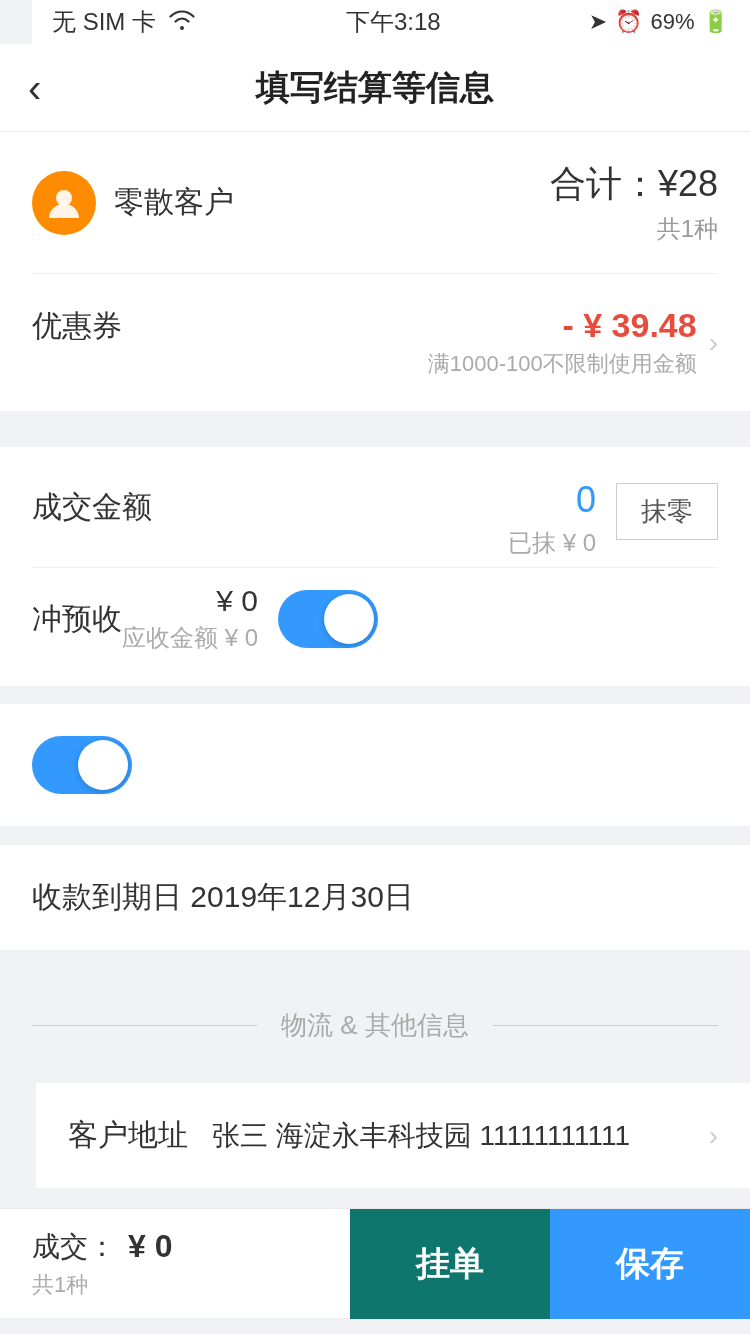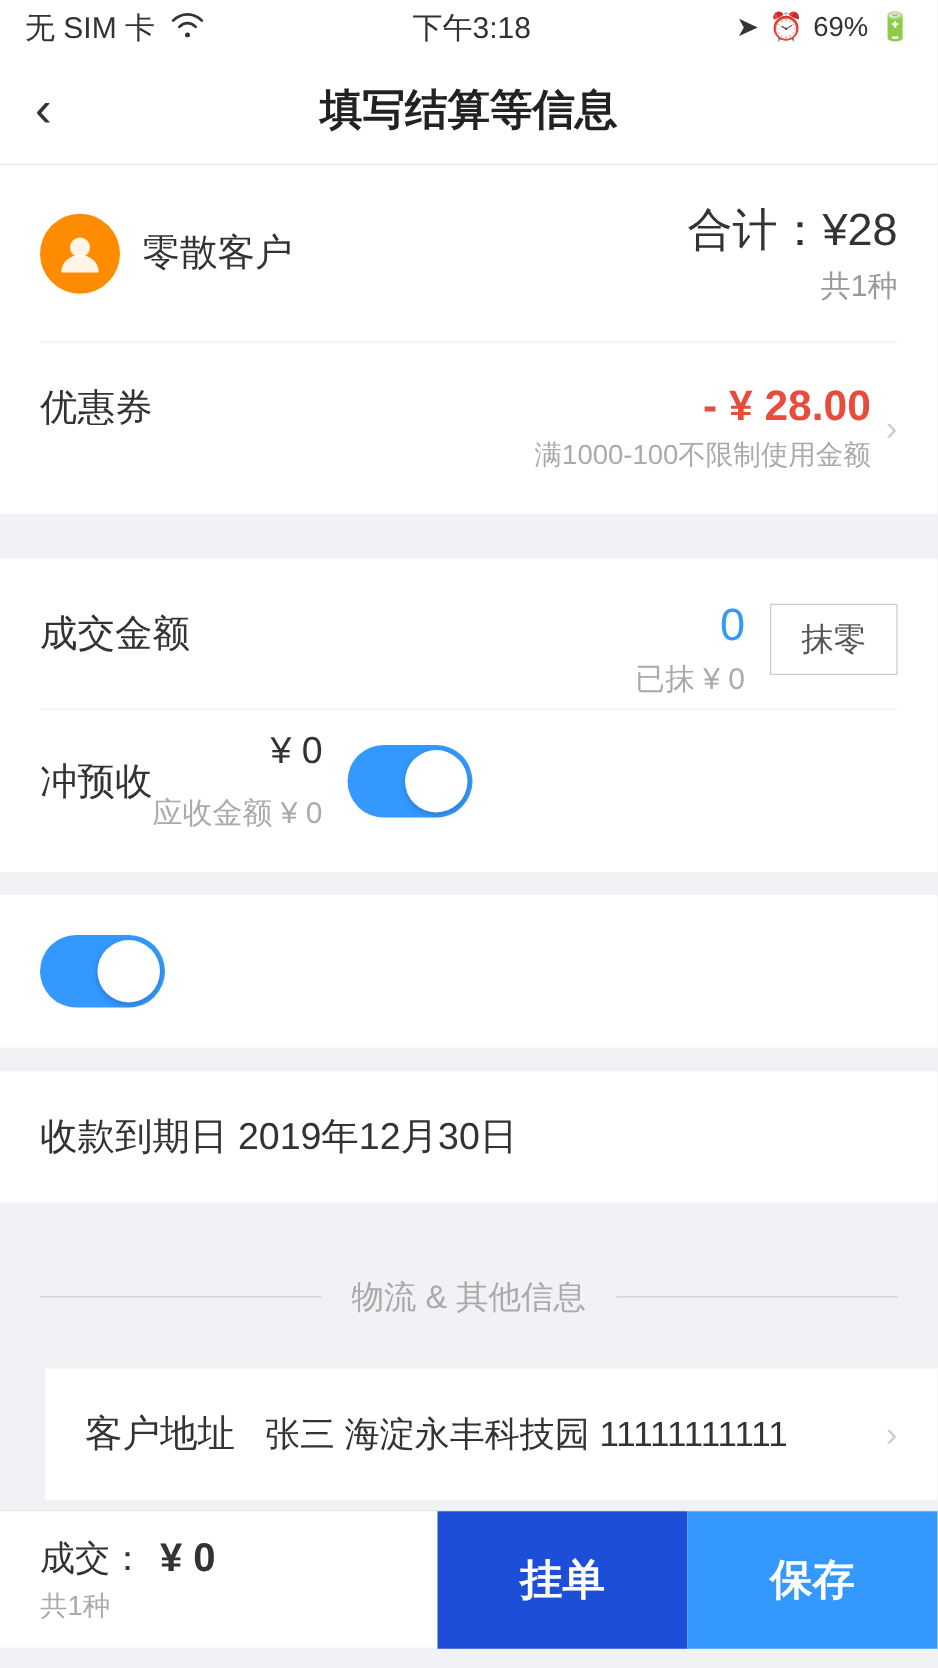--- a/index.html
+++ b/index.html
@@ -16,20 +16,21 @@
     
     .status-bar {
       height: 44px;
       background: #fff;
       display: flex;
       align-items: center;
       justify-content: space-between;
       padding: 0 20px;
       font-size: 24px;
       font-weight: 500;
+      margin-left: 32px;
     }
     .status-left { display: flex; align-items: center; gap: 10px; }
     .status-right { display: flex; align-items: center; gap: 8px; font-size: 22px; }
 
     
     .nav-bar {
       height: 88px;
       background: #fff;
       display: flex;
       align-items: center;
@@ -143,21 +144,21 @@
       padding: 16px 38px 32px 32px;
     }
     .prepay-label { font-size: 30px; color: #333; }
     .prepay-right {
       display: flex;
       align-items: center;
       gap: 20px;
     }
     .prepay-value-block { text-align: right; }
     .prepay-amount { font-size: 30px; color: #333; font-weight: 500; }
-    .prepay-sub { font-size: 24px; color: #aaa; margin-top: 16px; }
+    .prepay-sub { font-size: 24px; color: #aaa; margin-top: 4px; }
 
     
     .toggle {
       width: 100px;
       height: 58px;
       background: #3399ff;
       border-radius: 29px;
       position: relative;
       cursor: pointer;
       display: flex;
@@ -237,21 +238,21 @@
     .bottom-summary {
       flex: 1;
       padding: 0 32px;
     }
     .bottom-deal { font-size: 28px; color: #333; display: flex; align-items: center; gap: 12px; }
     .bottom-deal-amount { font-size: 32px; font-weight: 600; color: #333; }
     .bottom-count { font-size: 22px; color: #aaa; margin-top: 4px; }
     .bottom-btn-hang {
       width: 200px;
       height: 110px;
-      background: #1d4ed8;
+      background: #0f766e;
       display: flex;
       align-items: center;
       justify-content: center;
       font-size: 34px;
       color: #fff;
       font-weight: 600;
       cursor: pointer;
     }
     .bottom-btn-save {
       width: 200px;
@@ -309,21 +310,21 @@
       <div class="total-amount">合计：¥28</div>
       <div class="total-count">共1种</div>
     </div>
   </div>
   <div class="divider"></div>
 
   <div class="coupon-row">
     <span class="coupon-label">优惠券</span>
     <div class="coupon-right">
       <div class="coupon-value-block">
-        <div class="coupon-amount">- ¥ 28.00</div>
+        <div class="coupon-amount">- ¥ 39.48</div>
         <div class="coupon-desc">满1000-100不限制使用金额</div>
       </div>
       <span class="chevron-right">›</span>
     </div>
   </div>
 </div>
 
 <div class="section-divider"></div>
 
 <div class="amount-section section">

